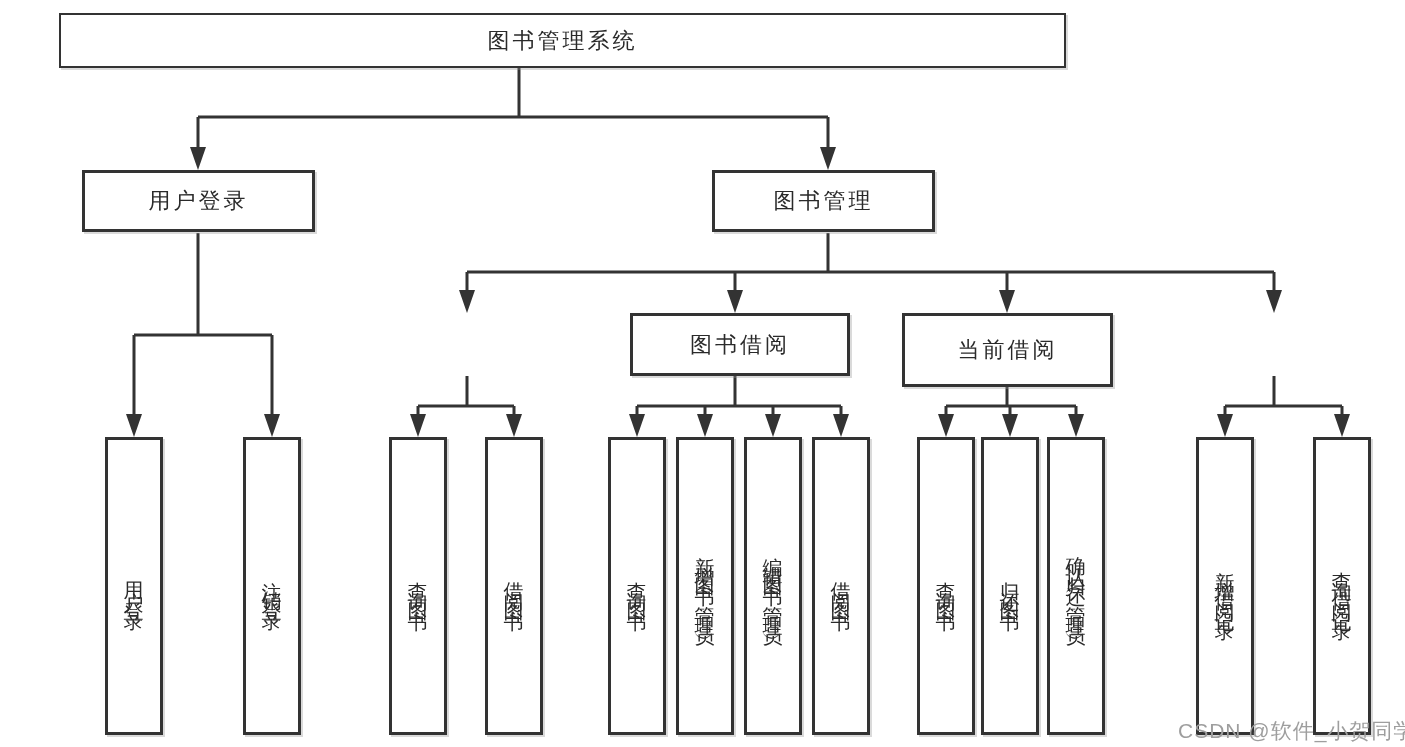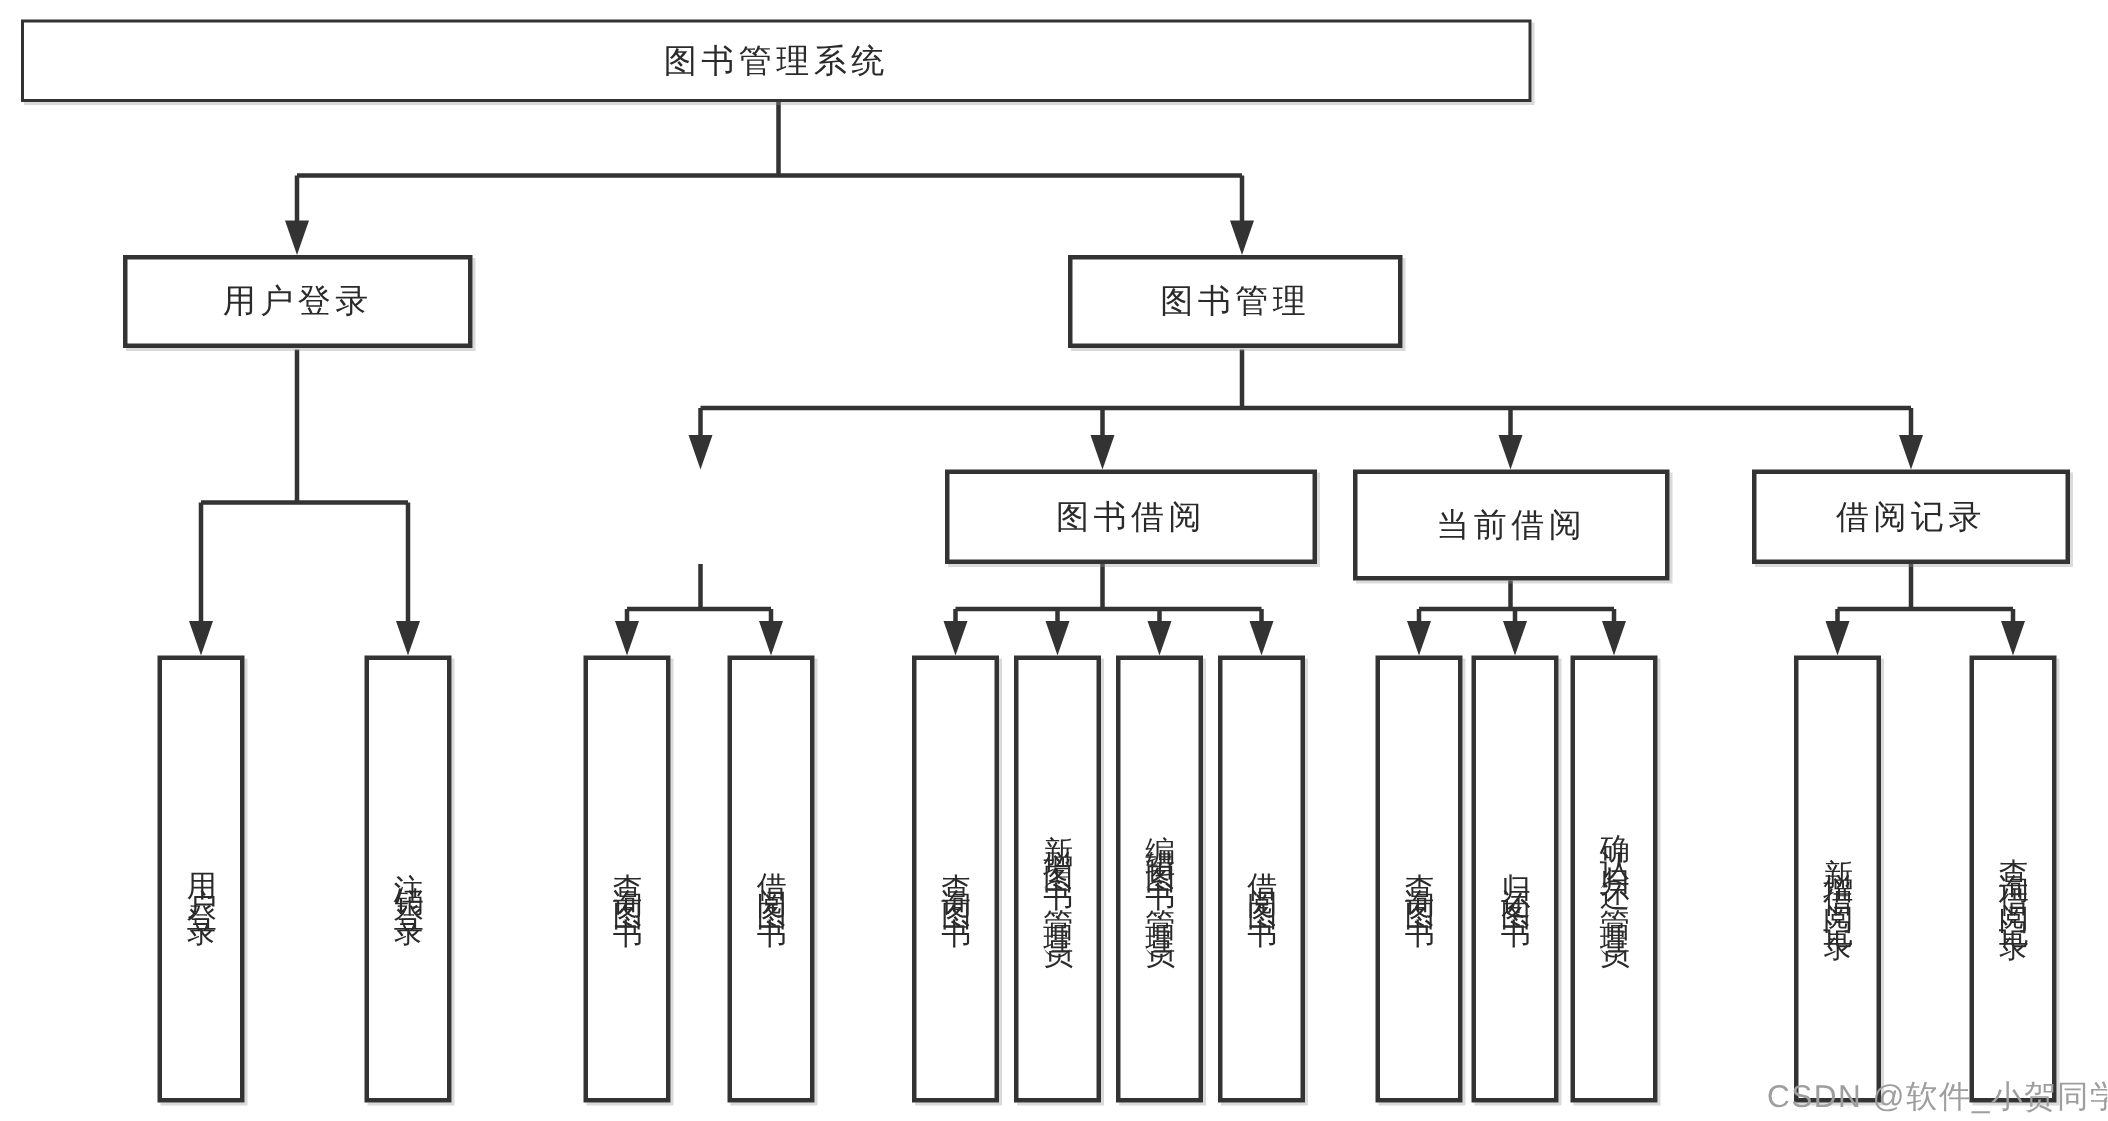--- a/index.html
+++ b/index.html
@@ -23,21 +23,21 @@
   .box{
     position:absolute;
     box-sizing:border-box;
     border:3px solid var(--line);
     background:#ffffff;
     display:flex;
     align-items:center;
     justify-content:center;
     box-shadow:2px 2px 0 rgba(150,150,150,0.35);
   }
-  .box.root{border-width:2px;}
+  .box.root{border-width:2px;margin-left:45px;}
   .hlabel{
     font-size:22px;
     letter-spacing:3px;
     white-space:nowrap;
     color:var(--text);
   }
   .leaf .vlabel{
     writing-mode:vertical-rl;
     text-orientation:mixed;
     font-size:20px;
@@ -100,28 +100,25 @@
     <span class="hlabel">图书管理系统</span>
   </div>
 
   <div class="box" style="left:82px;top:170px;width:233px;height:62px">
     <span class="hlabel">用户登录</span>
   </div>
   <div class="box" style="left:712px;top:170px;width:223px;height:62px">
     <span class="hlabel">图书管理</span>
   </div>
 
-  <div class="box" style="left:630px;top:313px;width:248px;height:63px">
+  <div class="box" style="left:630px;top:313px;width:220px;height:63px">
     <span class="hlabel">图书借阅</span>
   </div>
   <div class="box" style="left:902px;top:313px;width:211px;height:74px">
     <span class="hlabel">当前借阅</span>
-  </div>
-  <div class="box" style="left:1168px;top:313px;width:212px;height:63px">
-    <span class="hlabel">借阅记录</span>
   </div>
 
   <div class="box leaf" style="left:105px;top:437px;width:58px;height:298px">
     <span class="vlabel">用户登录</span>
   </div>
   <div class="box leaf" style="left:243px;top:437px;width:58px;height:298px">
     <span class="vlabel">注销登录</span>
   </div>
 
   <div class="box leaf" style="left:389px;top:437px;width:58px;height:298px">

